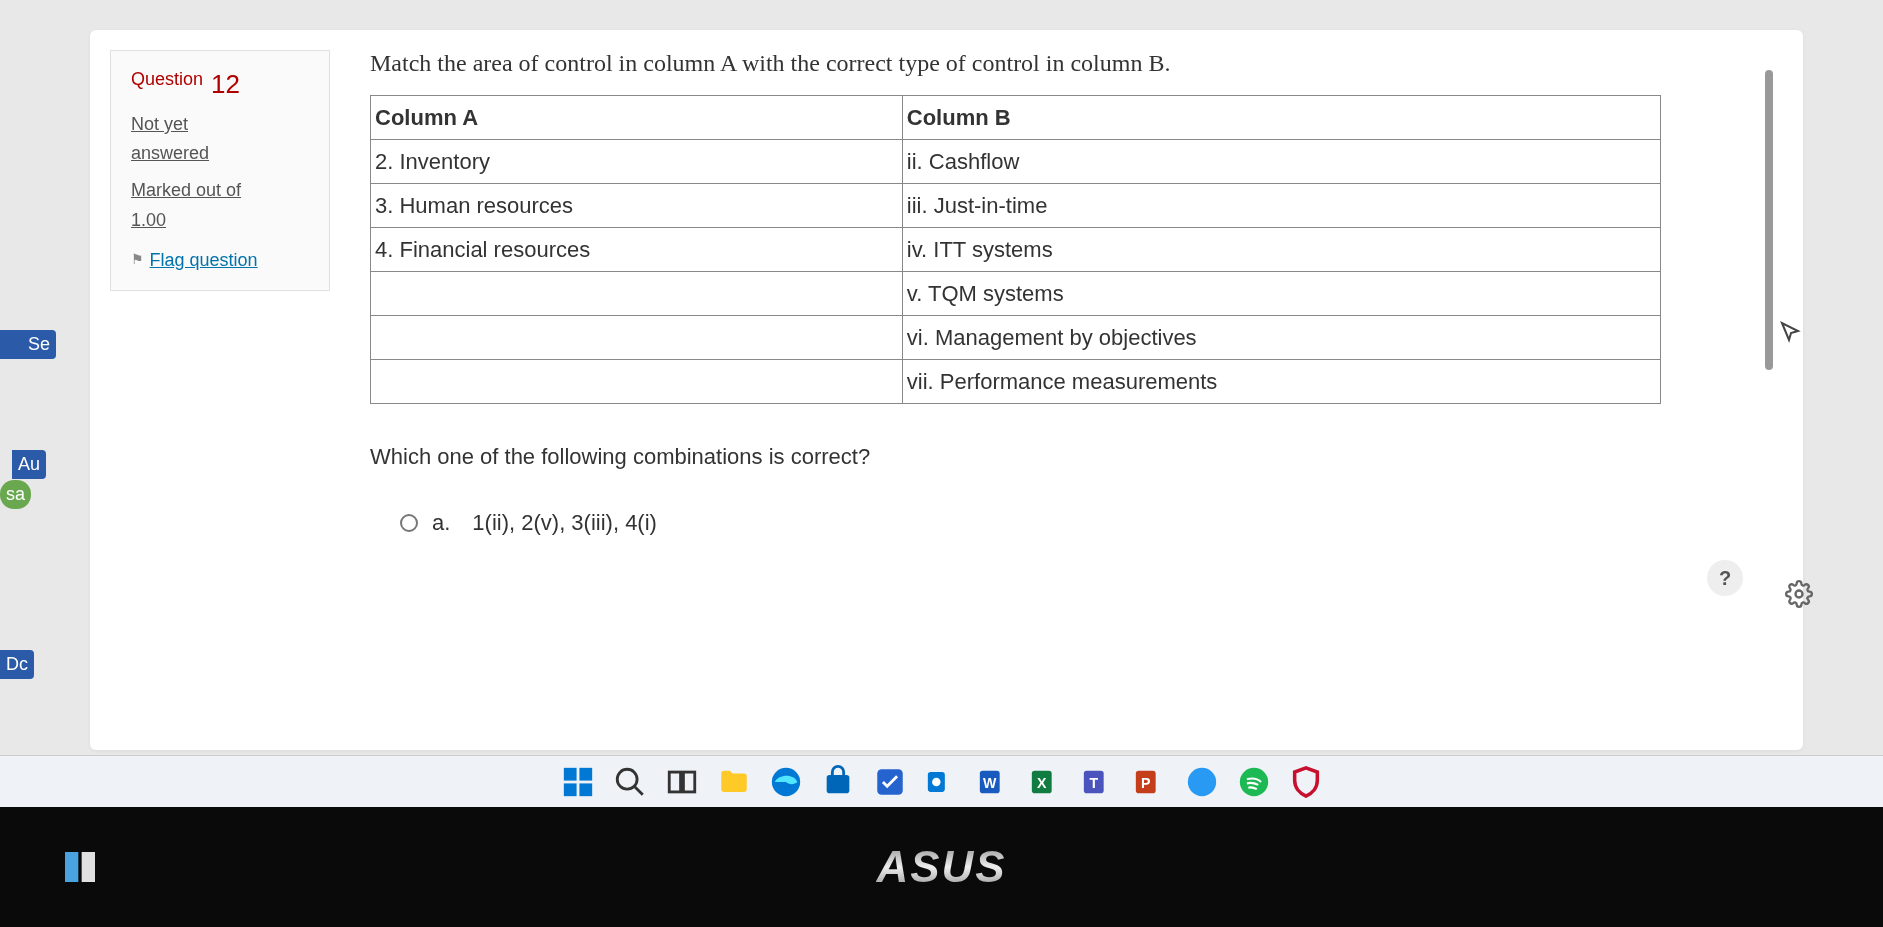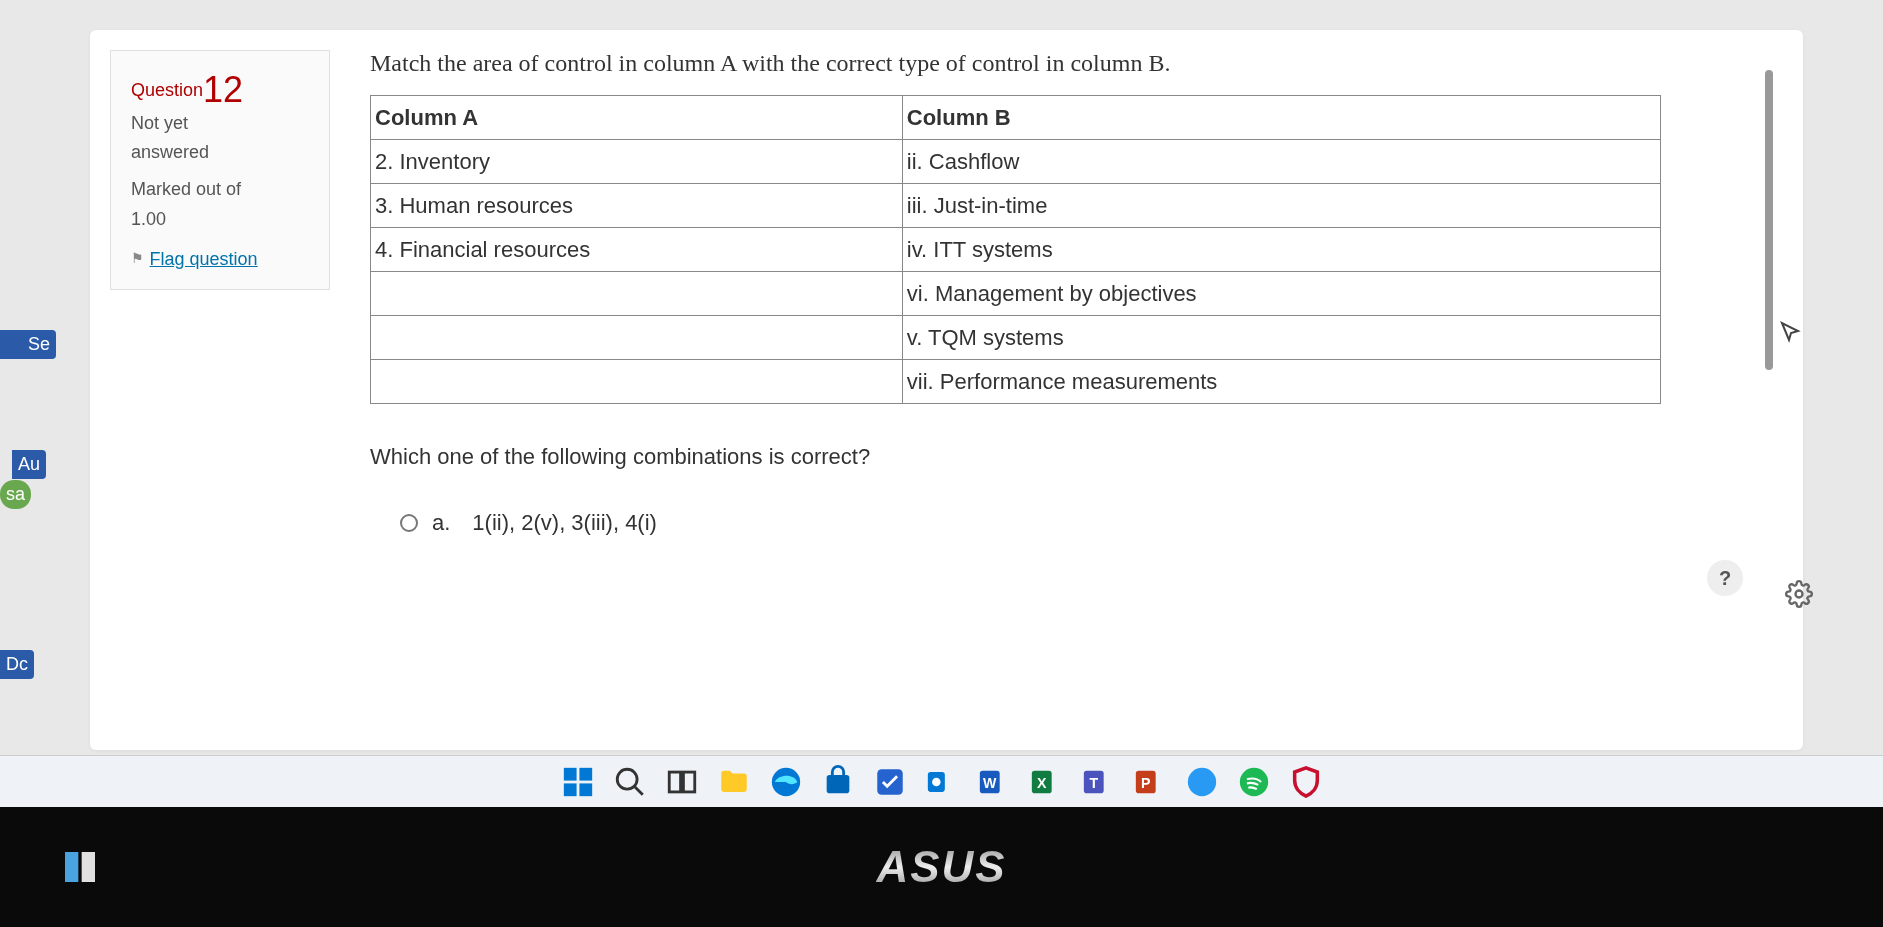--- a/index.html
+++ b/index.html
@@ -21,24 +21,24 @@
       box-shadow: 0 1px 4px rgba(0,0,0,0.05);
     }
     .question-info {
       width: 220px;
       background: #fafafa;
       border: 1px solid #e0e0e0;
       padding: 18px 20px;
       margin-right: 40px;
       align-self: flex-start;
     }
-    .qnum-row { display: flex; align-items: center; }
+    .qnum-row { display: flex; align-items: flex-start; gap: 8px; margin-bottom: 12px; }
     .qnum-label { color: #b00000; font-size: 18px; }
-    .qnum { color: #b00000; font-size: 36px; font-weight: 400; }
-    .status-line { color: #555; font-size: 18px; line-height: 1.4; margin-bottom: 4px; }
+    .qnum { color: #b00000; font-size: 26px; font-weight: 400; }
+    .status-line { color: #555; font-size: 18px; line-height: 1.4; margin-bottom: 4px; text-decoration: underline; }
     .flag-row { margin-top: 16px; display: flex; align-items: flex-start; gap: 6px; }
     .flag-icon { color: #888; font-size: 14px; margin-top: 2px; }
     .flag-link { color: #0073aa; text-decoration: underline; font-size: 18px; line-height: 1.3; cursor: pointer; }
 
     .question-content { flex: 1; color: #222; }
     .prompt { font-size: 24px; margin-bottom: 18px; color: #333; font-family: Liberation Serif, serif; }
     .match-table { border-collapse: collapse; width: 92%; }
     .match-table th, .match-table td {
       border: 1px solid #888;
       padding: 8px 4px;
@@ -156,25 +156,25 @@
       <tr>
             <td>3. Human resources</td>
             <td>iii. Just-in-time</td>
           </tr>
       <tr>
             <td>4. Financial resources</td>
             <td>iv. ITT systems</td>
           </tr>
       <tr>
             <td></td>
+            <td>v. TQM systems</td>
+          </tr>
+      <tr>
+            <td></td>
             <td>vi. Management by objectives</td>
-          </tr>
-      <tr>
-            <td></td>
-            <td>v. TQM systems</td>
           </tr>
       <tr>
             <td></td>
             <td>vii. Performance measurements</td>
           </tr>
     </tbody>
       </table>
 
     <div class="subprompt">Which one of the following combinations is correct?</div>
 

